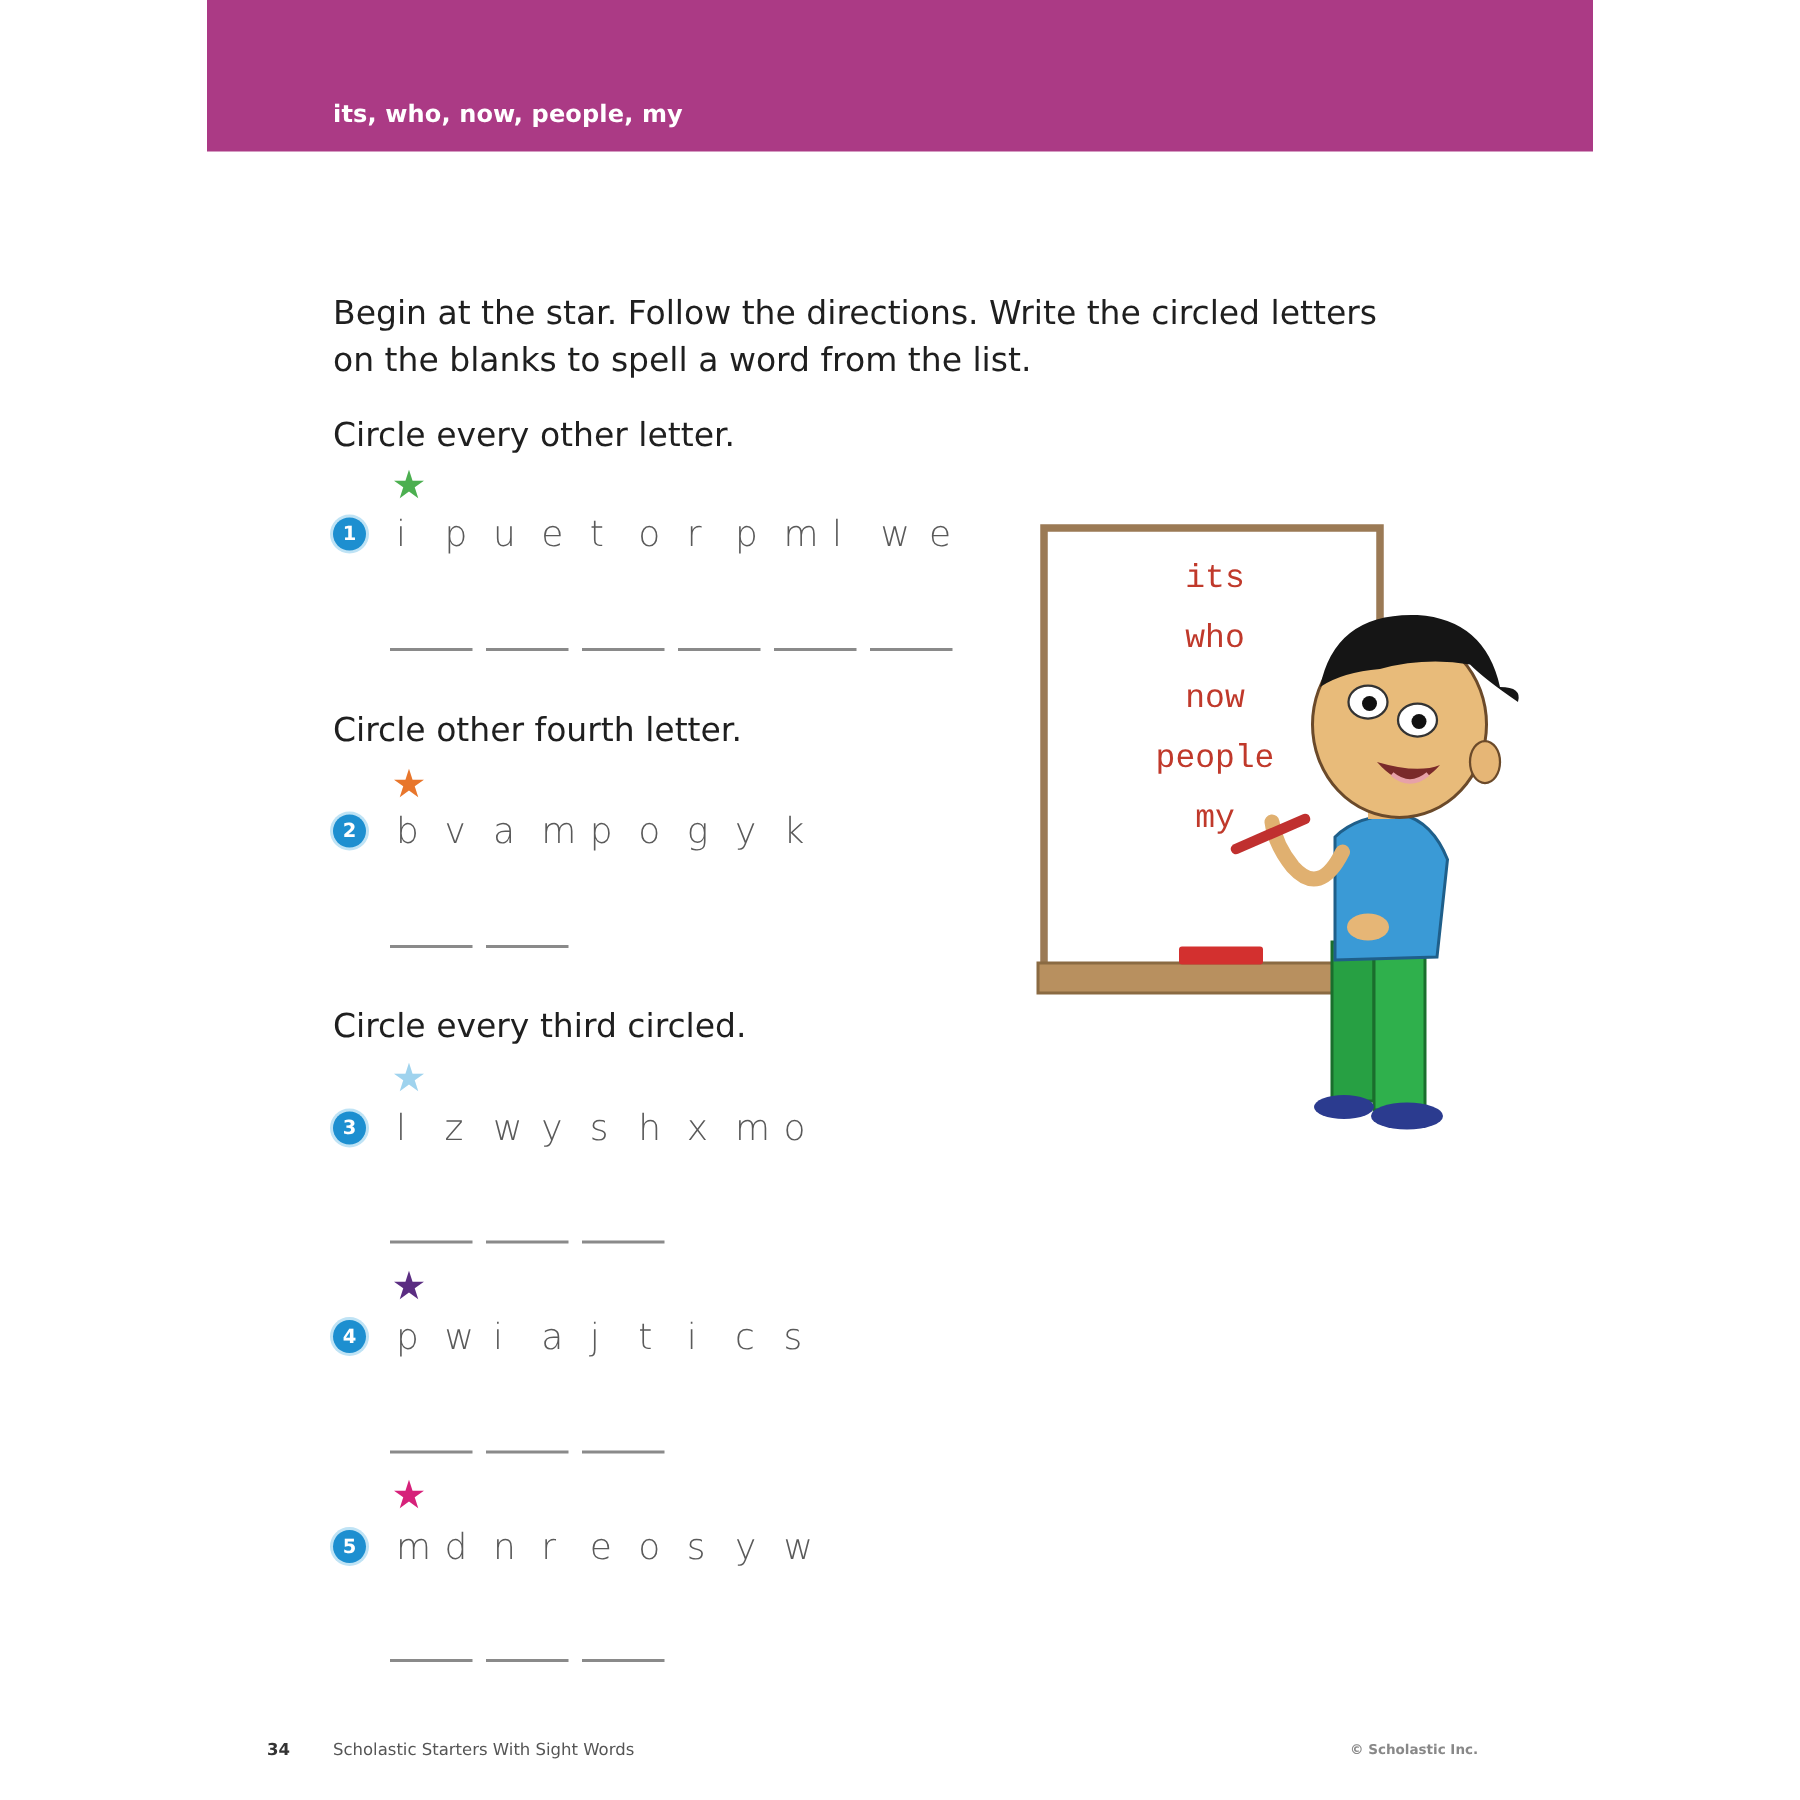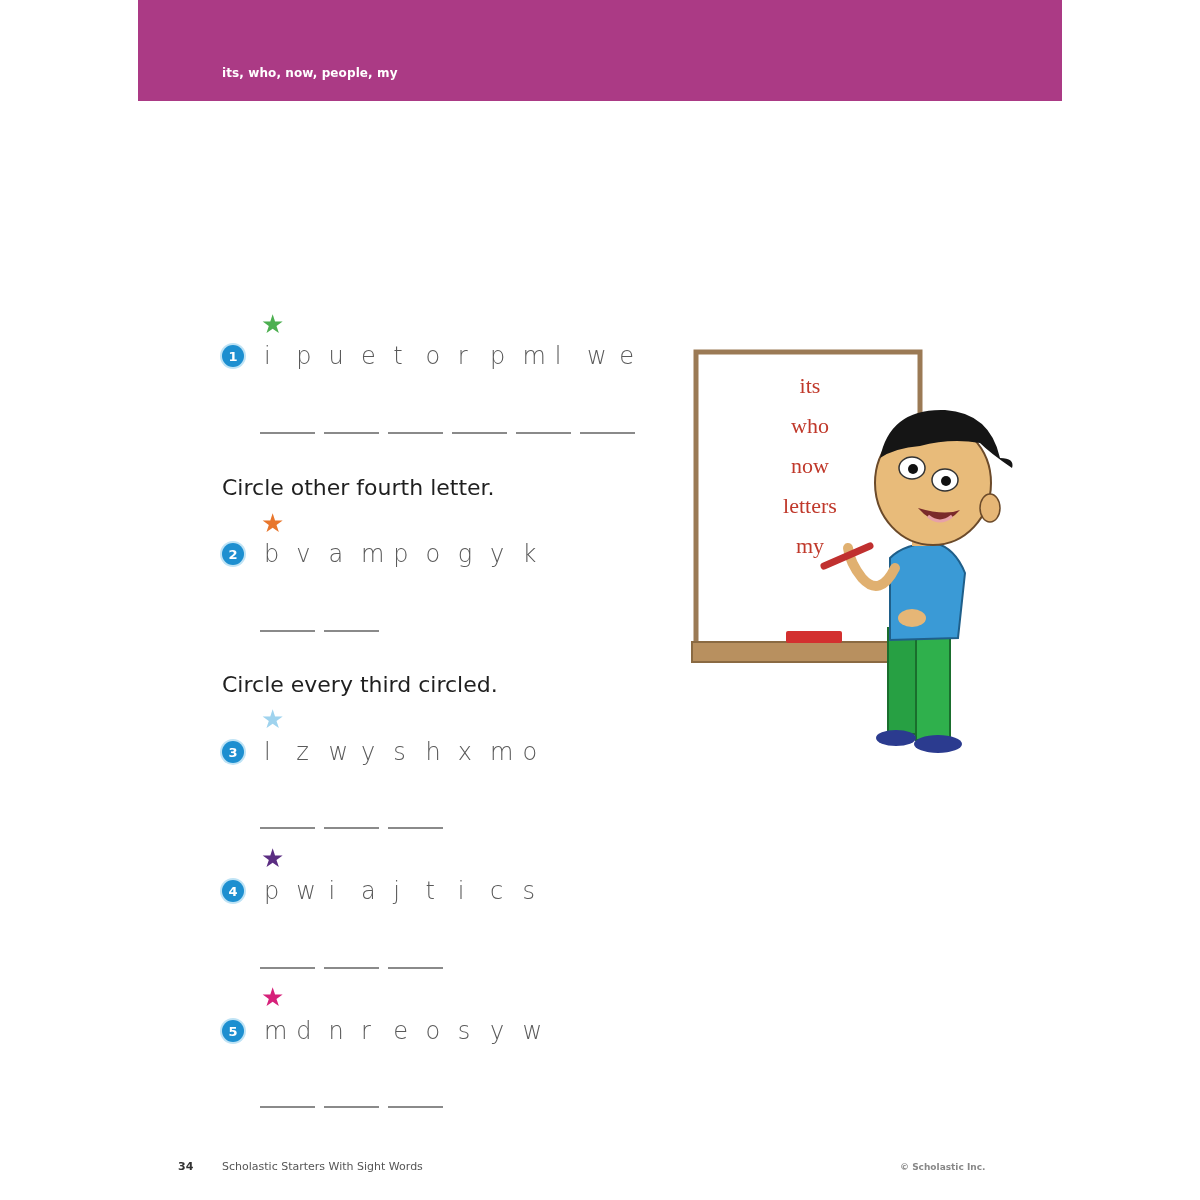--- a/index.html
+++ b/index.html
@@ -1,47 +1,49 @@
 <!DOCTYPE html>
 <html><head>
 <meta charset="utf-8">
 <style>
   html, body { margin: 0; padding: 0; background: #ffffff; }
   body { width: 1200px; height: 1200px; position: relative; overflow: hidden;
          font-family: "DejaVu Sans", sans-serif; color: #222; }
   .page { position: absolute; left: 138px; top: 0; width: 924px; height: 1200px; background: #fff; }
   .header-band { position: absolute; left: 0; top: 0; width: 924px; height: 101px; background: #ab3a85; }
-  .header-words { position: absolute; left: 84px; top: 66px; font-size: 12px; font-weight: bold; color: #ffffff; letter-spacing: 0.1px; }
+  .header-words { position: absolute; left: 84px; top: 66px; font-size: 16px; font-weight: bold; color: #ffffff; letter-spacing: 0.1px; }
   .title { position: absolute; left: 84px; top: 133px; font-size: 40px; font-weight: bold; color: #4caf50; letter-spacing: 0.5px; }
   .directions { position: absolute; left: 84px; top: 194px; font-size: 22px; line-height: 31px; color: #1f1f1f; width: 700px; }
   .instruction { position: absolute; left: 84px; font-size: 22px; color: #1f1f1f; }
   .star { position: absolute; left: 123px; font-size: 26px; line-height: 26px; }
   .num { position: absolute; left: 84px; width: 22px; height: 22px; border-radius: 50%;
          background: #1d8fd0; color: #fff; font-size: 13px; font-weight: bold;
          display: flex; align-items: center; justify-content: center; box-shadow: 0 0 0 2px #bfe3f5; }
   .letters { position: absolute; left: 126px; display: flex; font-family: "DejaVu Sans", sans-serif;
              font-size: 24px; font-weight: 300; color: #5a5a5a; }
   .letters span { display: inline-block; width: 32.3px; text-align: left; }
   .blanks { position: absolute; left: 122px; display: flex; gap: 9px; }
   .blanks span { display: inline-block; width: 55px; height: 2px; background: #8a8a8a; }
   .footer-num { position: absolute; left: 40px; top: 1160px; font-size: 11px; font-weight: bold; color: #333; text-align: center; }
   .footer-title { position: absolute; left: 84px; top: 1160px; font-size: 11px; color: #555; }
   .footer-copy { position: absolute; left: 762px; top: 1162px; font-size: 9px; color: #888; font-weight: bold; }
   .illus { position: absolute; left: 552px; top: 348px; width: 330px; height: 412px; }
-  .board-word { position: absolute; font-family: Liberation Serif, serif; font-size: 22px; color: #c0392b; text-align: center; width: 120px; left: 612px; }
+  .board-word { position: absolute; font-family: Liberation Mono, monospace; font-size: 22px; color: #c0392b; text-align: center; width: 120px; left: 612px; }
 </style>
 </head>
 <body>
 
 <div class="page">
   <div class="header-band">
     <div class="header-words">its, who, now, people, my</div>
   </div>
 
+  <div class="directions">Begin at the star. Follow the directions. Write the circled letters on the blanks to spell a word from the list.</div>
 
+  <div class="instruction" style="top:278px">Circle every other letter.</div>
   <div class="star" style="top:311px;color:#4caf50">★</div>
   <div class="num" style="top:345px">1</div>
   <div class="letters" style="top:342px">
     <span>i</span>
     <span>p</span>
     <span>u</span>
     <span>e</span>
     <span>t</span>
     <span>o</span>
     <span>r</span>
@@ -171,19 +173,19 @@
     <ellipse cx="255" cy="132" rx="13" ry="11" fill="#fff" stroke="#333" stroke-width="1.5"></ellipse>
     <circle cx="256" cy="133" r="5" fill="#111"></circle>
 
     <path d="M228 160 Q250 185 270 162 Q255 168 228 160 Z" fill="#7a2a2a"></path>
     <path d="M238 168 Q250 178 262 168" fill="none" stroke="#e7a1a8" stroke-width="3"></path>
   </svg>
 
   <div class="board-word" style="top:373px">its</div>
   <div class="board-word" style="top:413px">who</div>
   <div class="board-word" style="top:453px">now</div>
-  <div class="board-word" style="top:493px">letters</div>
+  <div class="board-word" style="top:493px">people</div>
   <div class="board-word" style="top:533px">my</div>
 
   <div class="footer-num">34</div>
   <div class="footer-title">Scholastic Starters With Sight Words</div>
   <div class="footer-copy">© Scholastic Inc.</div>
 </div>
 
 </body></html>

